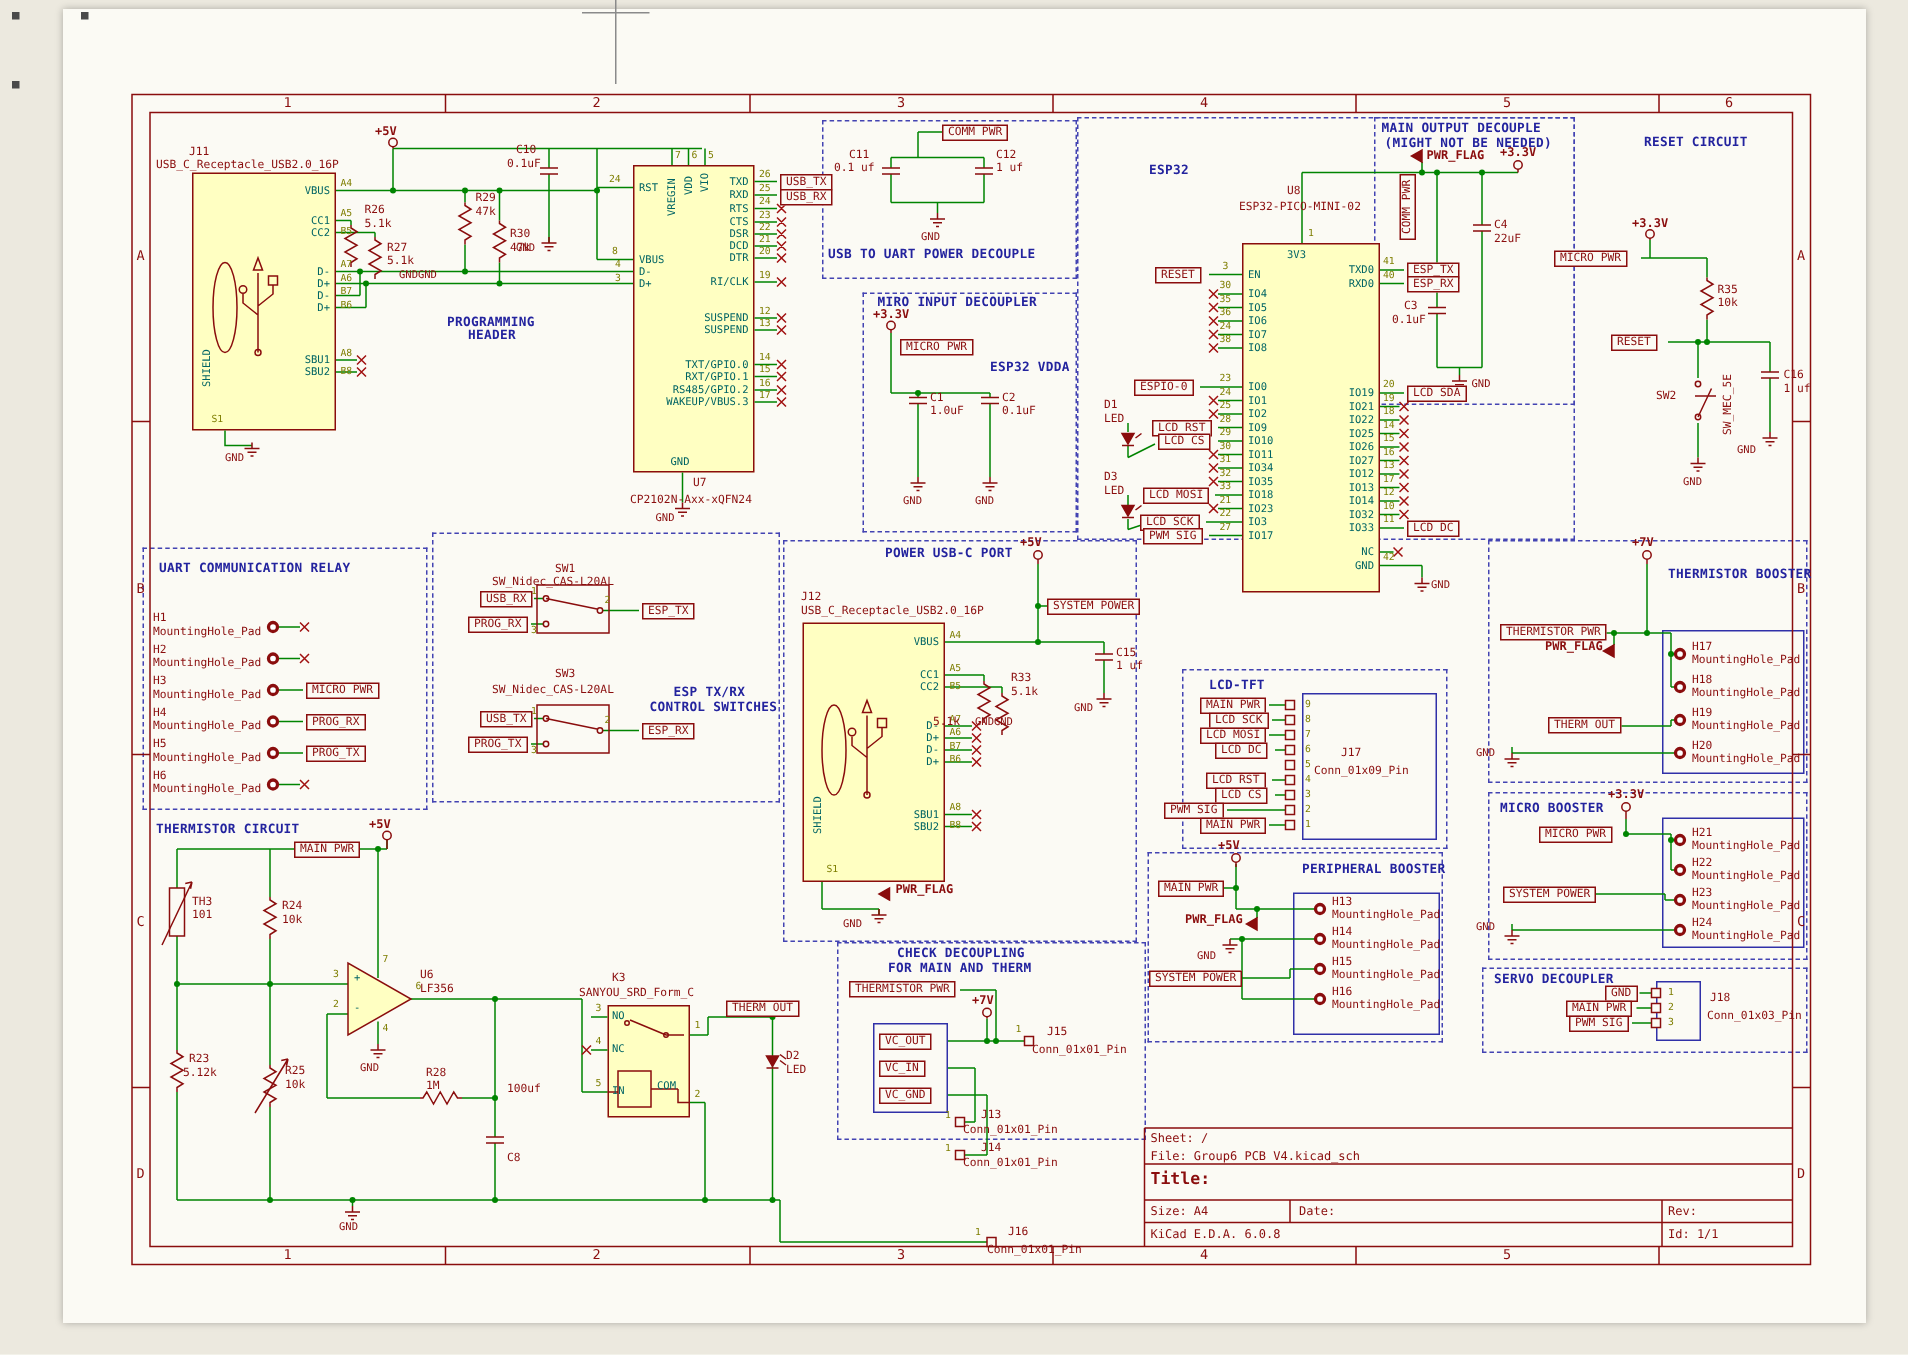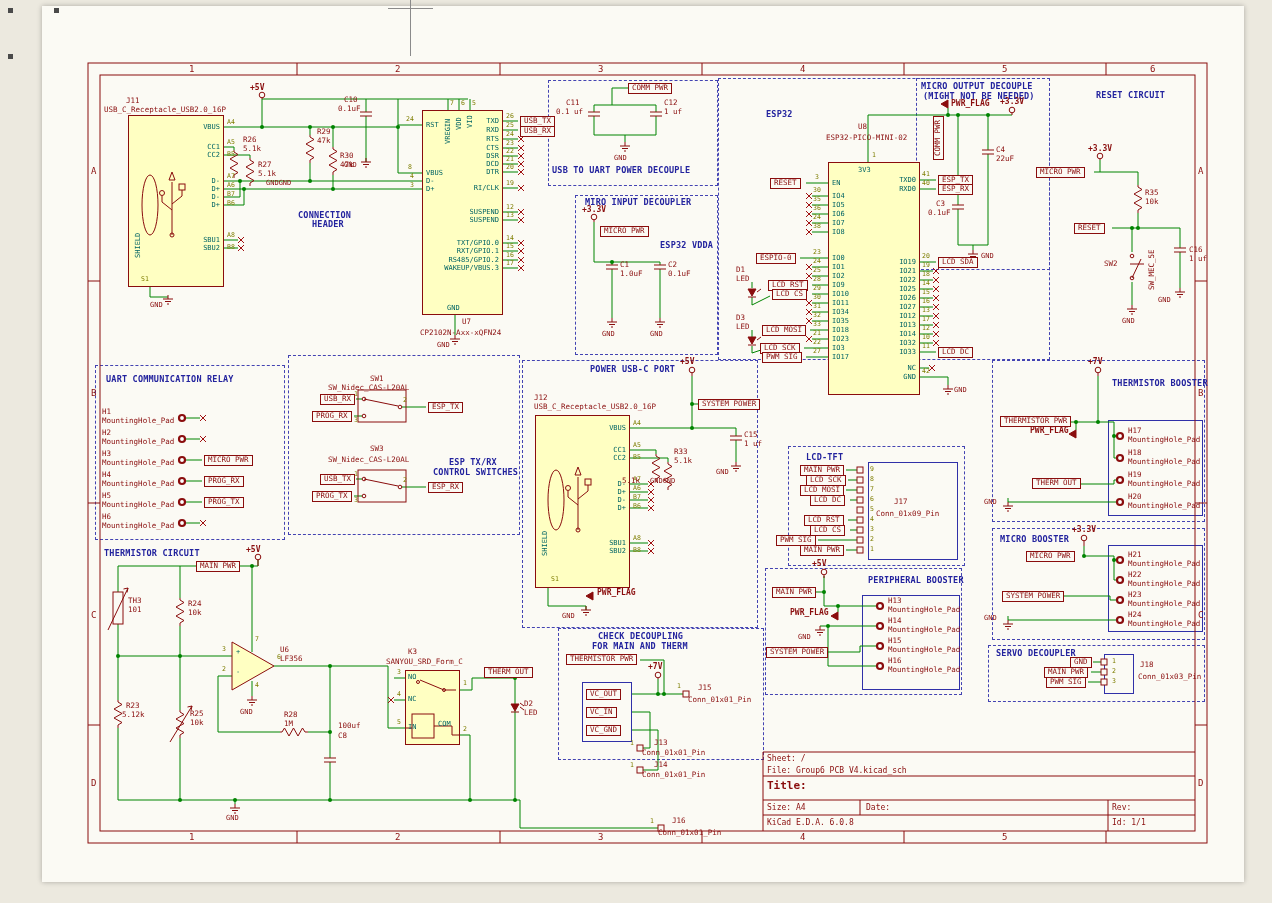--- a/index.html
+++ b/index.html
@@ -346,21 +346,21 @@
   <span class="t rv" style="left:258px;top:170px">5.1k</span>
   <span class="t gt" style="left:266px;top:179px">GNDGND</span>
   <span class="t rv" style="left:317px;top:128px">R29</span>
   <span class="t rv" style="left:317px;top:137px">47k</span>
   <span class="t rv" style="left:340px;top:152px">R30</span>
   <span class="t rv" style="left:340px;top:161px">47k</span>
   <span class="t pw" style="left:250px;top:83px">+5V</span>
   <span class="t rv" style="left:344px;top:96px">C10</span>
   <span class="t rv" style="left:338px;top:105px">0.1uF</span>
   <span class="t gt" style="left:344px;top:161px">GND</span>
-  <span class="t nv" style="left:298px;top:211px">CONNECTION</span>
+  <span class="t nv" style="left:298px;top:211px">PROGRAMMING</span>
   <span class="t nv" style="left:312px;top:220px">HEADER</span>
   <span class="t rv" style="left:462px;top:318px">U7</span>
   <span class="t rv" style="left:420px;top:329px">CP2102N-Axx-xQFN24</span>
   <span class="t pn vert" style="left:444px;top:144px">VREGIN</span>
     <span class="t pu" style="left:450px;top:100px">7</span>
   <span class="t pn vert" style="left:455px;top:130px">VDD</span>
     <span class="t pu" style="left:461px;top:100px">6</span>
   <span class="t pn vert" style="left:466px;top:128px">VIO</span>
     <span class="t pu" style="left:472px;top:100px">5</span>
   <span class="t pn" style="left:426px;top:121px">RST</span>
@@ -424,21 +424,21 @@
   <span class="t gt" style="left:602px;top:330px">GND</span>
   <span class="t gt" style="left:650px;top:330px">GND</span>
 </div>
 
 <div>
   <span class="t nv" style="left:766px;top:110px">ESP32</span>
   <span class="t rv" style="left:858px;top:123px">U8</span>
   <span class="t rv" style="left:826px;top:134px">ESP32-PICO-MINI-02</span>
   <span class="t pn" style="left:858px;top:166px">3V3</span>
   <span class="t pu" style="left:872px;top:152px">1</span>
-  <span class="t nv" style="left:921px;top:82px">MICRO OUTPUT DECOUPLE</span>
+  <span class="t nv" style="left:921px;top:82px">MAIN OUTPUT DECOUPLE</span>
   <span class="t nv" style="left:923px;top:92px">(MIGHT NOT BE NEEDED)</span>
   <span class="gl t vert" style="left:933px;top:160px">COMM PWR</span>
   <span class="t pw" style="left:951px;top:99px">PWR_FLAG</span>
   <span class="t pw" style="left:1000px;top:97px">+3.3V</span>
   <span class="t rv" style="left:996px;top:146px">C4</span>
   <span class="t rv" style="left:996px;top:155px">22uF</span>
   <span class="t rv" style="left:936px;top:200px">C3</span>
   <span class="t rv" style="left:928px;top:209px">0.1uF</span>
   <span class="t gt" style="left:981px;top:252px">GND</span>
   <span class="t pn" style="left:832px;top:179px">EN</span>
@@ -718,21 +718,21 @@
   <span class="t pn" style="left:236px;top:648px">+</span>
   <span class="t pn" style="left:236px;top:668px">-</span>
   <span class="t pu" style="left:222px;top:646px">3</span>
   <span class="t pu" style="left:222px;top:666px">2</span>
   <span class="t pu" style="left:277px;top:654px">6</span>
   <span class="t pu" style="left:255px;top:636px">7</span>
   <span class="t pu" style="left:255px;top:682px">4</span>
   <span class="t gt" style="left:240px;top:708px">GND</span>
   <span class="t rv" style="left:284px;top:711px">R28</span>
   <span class="t rv" style="left:284px;top:720px">1M</span>
-  <span class="t rv" style="left:338px;top:732px">C8</span>
+  <span class="t rv" style="left:338px;top:768px">C8</span>
   <span class="t rv" style="left:338px;top:722px">100uf</span>
   <span class="t gt" style="left:226px;top:814px">GND</span>
 </div>
 
 <div>
   <span class="t rv" style="left:408px;top:648px">K3</span>
   <span class="t rv" style="left:386px;top:658px">SANYOU_SRD_Form_C</span>
   <span class="t pn" style="left:408px;top:673px">NO</span>
     <span class="t pu" style="left:397px;top:669px">3</span>
   <span class="t pn" style="left:408px;top:695px">NC</span>

